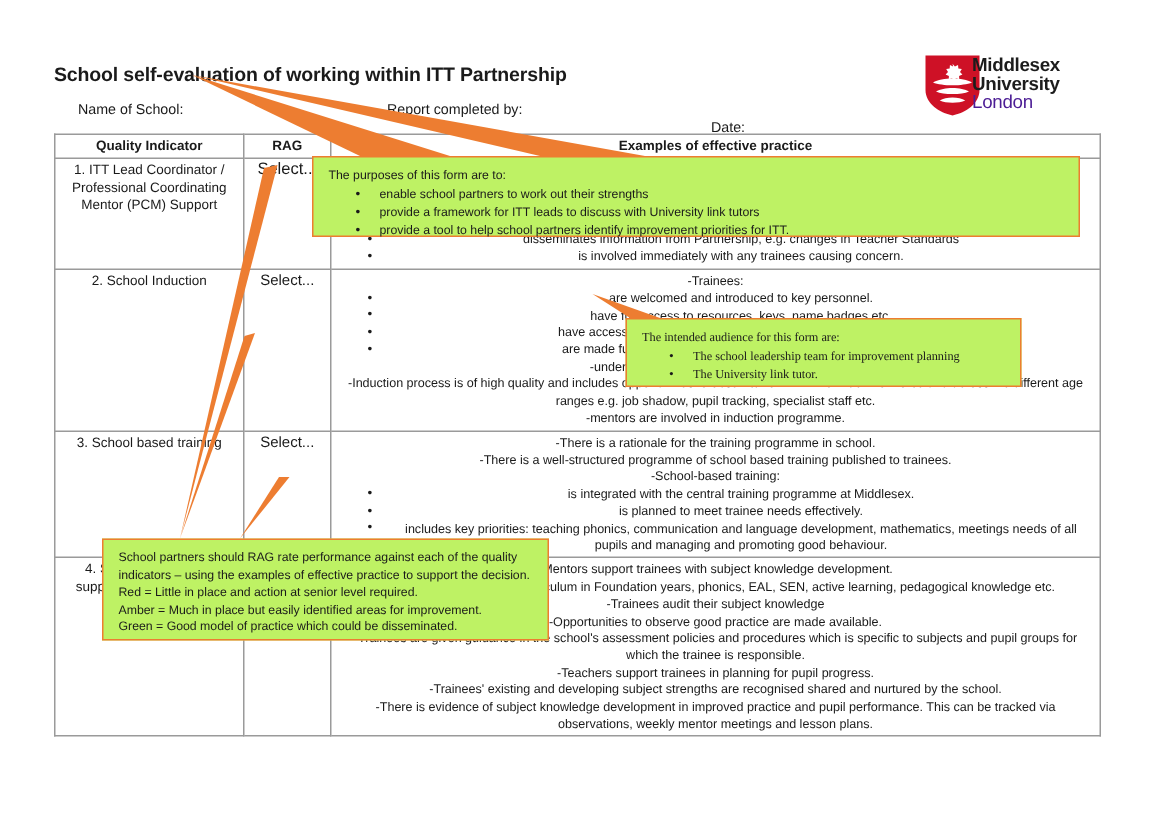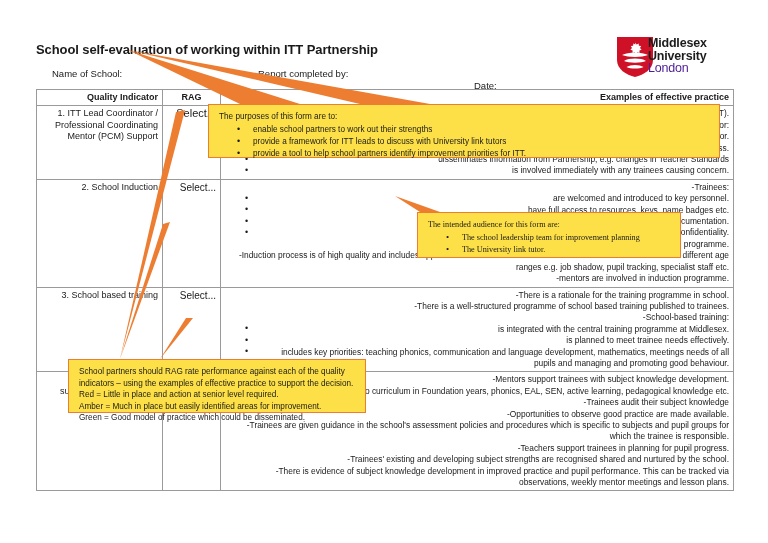--- a/index.html
+++ b/index.html
@@ -87,21 +87,21 @@
     width: 697px;
     border-collapse: collapse;
     table-layout: fixed;
     font-size: 8.4px;
   }
   .tbl td, .tbl th {
     border: 1px solid #9a9a9a;
     vertical-align: top;
     padding: 2px 4px 2px 4px;
     line-height: 11.4px;
-    text-align: right;
+    text-align: center;
     font-weight: normal;
   }
   .tbl th {
     font-weight: bold;
     font-size: 9px;
     padding-top: 2px;
     padding-bottom: 2px;
   }
   col.c-qi  { width: 126px; }
   col.c-rag { width: 58px;  }
@@ -138,21 +138,21 @@
     position: absolute;
     left: 2px;
     top: -0.5px;
     font-size: 9px;
   }
   .ln { display: block; }
 
   
   .callout {
     position: absolute;
-    background: #fde047;
+    background: #bef264;
     border: 1.6px solid #ED7D31;
     box-sizing: border-box;
     font-size: 8.2px;
     line-height: 11.6px;
     padding: 6px 8px 6px 10px;
     z-index: 30;
     color: #1a1a1a;
   }
   .callout ul {
     margin: 0 0 0 16px;
@@ -168,21 +168,21 @@
     content: "\2022";
     position: absolute;
     left: 2px;
     top: -0.5px;
     font-size: 9px;
   }
   .callout .lead { margin-bottom: 1px; }
 
   #callout-purpose  { left: 208px; top: 104px; width: 512px; height: 54px; }
   #callout-audience { left: 417px; top: 212px; width: 264px; height: 46px; font-family: Liberation Serif, serif; }
-  #callout-rag      { left: 68px;  top: 359px; width: 298px; height: 54px; }
+  #callout-rag      { left: 68px;  top: 359px; width: 298px; height: 68px; }
 
   .callout-lines {
     position: absolute;
     left: 0; top: 0;
     width: 768px;
     height: 543px;
     z-index: 25;
     pointer-events: none;
   }
 </style>

